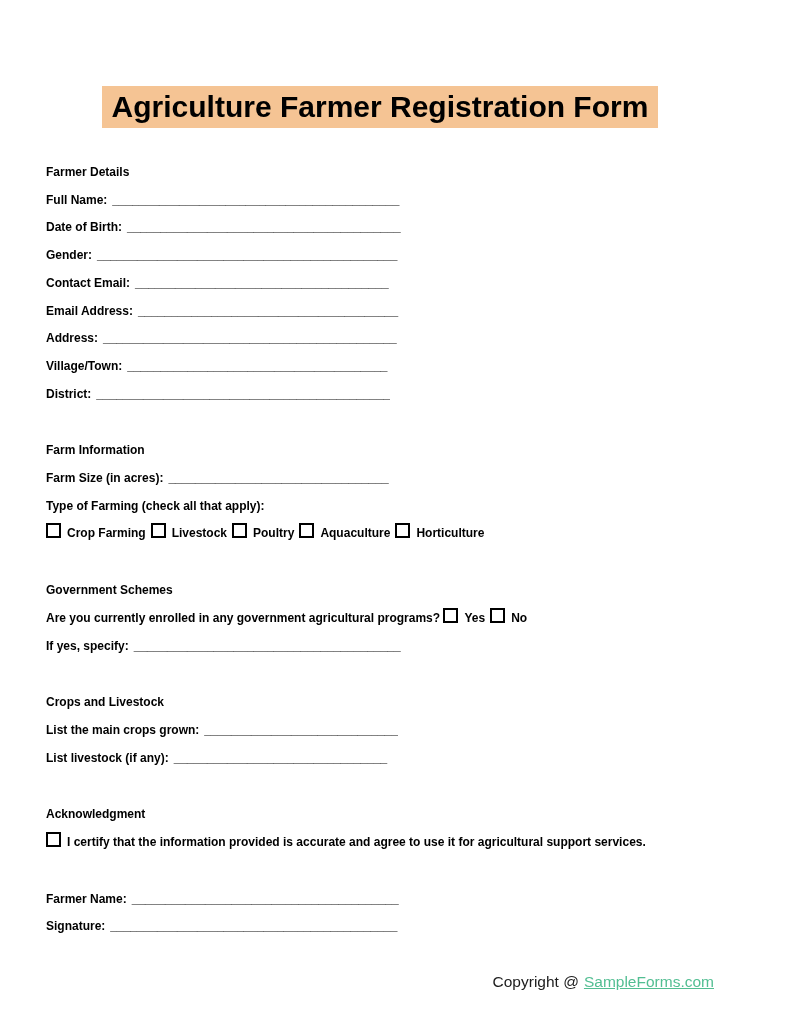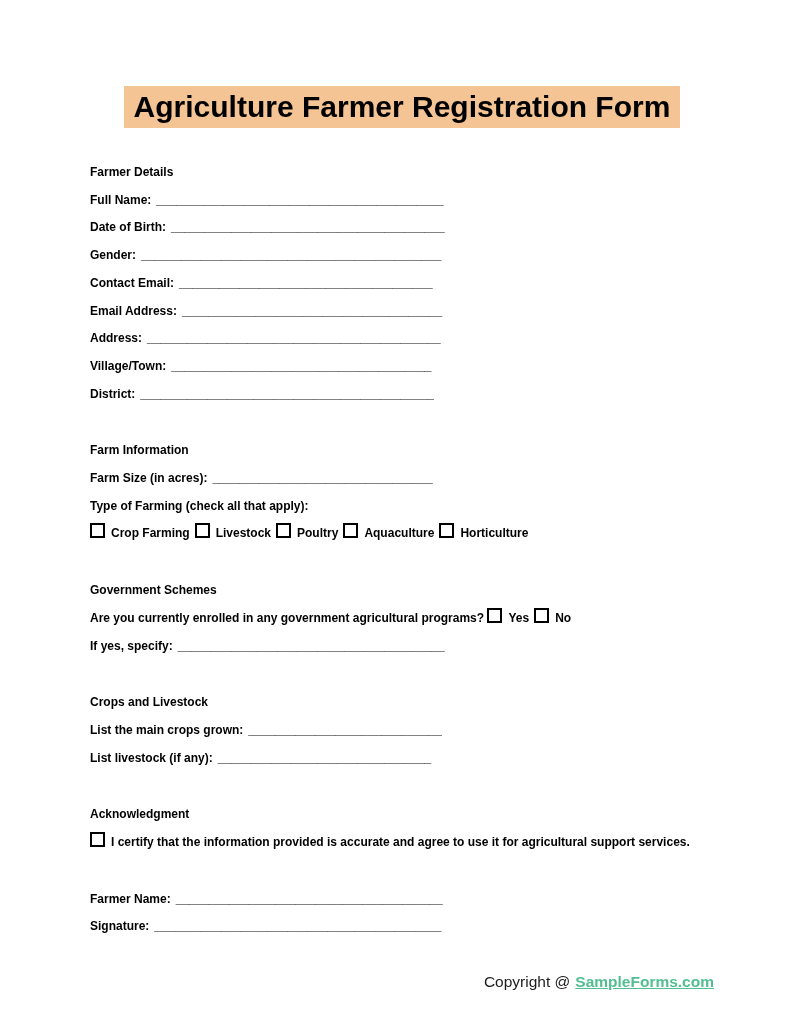--- a/index.html
+++ b/index.html
@@ -5,21 +5,21 @@
   html, body { margin: 0; padding: 0; background: #ffffff; }
   body {
     width: 804px; height: 1027px;
     font-family: "Liberation Sans", sans-serif;
     color: #000000;
     overflow: hidden;
   }
   .page {
     box-sizing: border-box;
     width: 804px; height: 994px;
-    padding: 86px 90px 0 90px;
+    padding: 86px 90px 0 46px;
     background: #ffffff;
   }
   .title-wrap { text-align: center; }
   .title {
     display: inline-block;
     background: #F5C494;
     font-size: 30px;
     font-weight: bold;
     line-height: 42px;
     padding: 0 10px;
@@ -46,21 +46,21 @@
   .nowrap { white-space: nowrap; }
   .footer {
     margin-top: 32px;
     text-align: right;
     font-size: 15.5px;
     font-weight: normal;
     color: #1c1c1c;
   }
   .footer-link {
     color: #52BE92;
-    font-weight: bold;
+    font-weight: normal;
     text-decoration: underline;
     margin-left: 5px;
     cursor: pointer;
   }
 </style>
 </head>
 <body>
 
 <div class="page">
 

